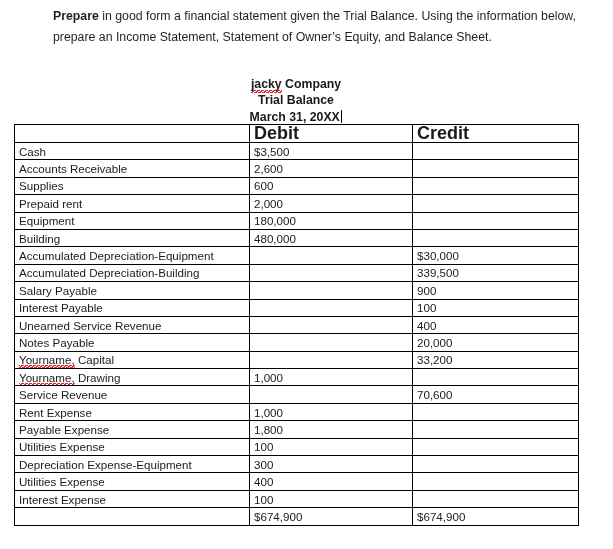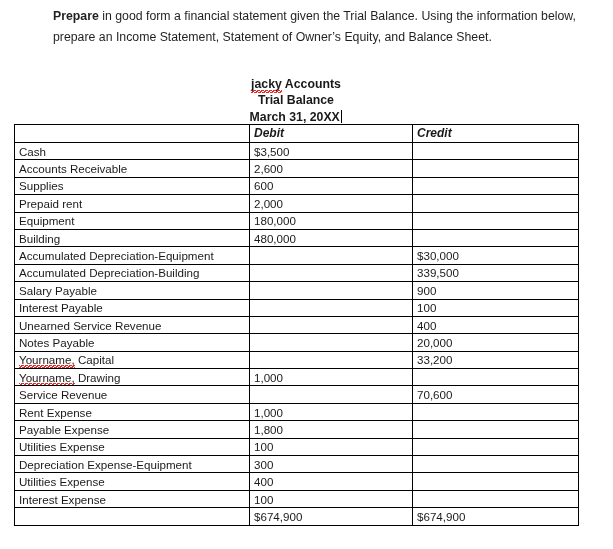--- a/index.html
+++ b/index.html
@@ -106,41 +106,40 @@
     height: 16.4px;
     padding: 0 0 0 4px;
     vertical-align: middle;
     text-align: left;
     line-height: 15px;
     white-space: nowrap;
     overflow: hidden;
   }
   table.tb th {
     font-weight: bold;
-    font-size: 12px;
+    font-size: 18px;
     height: 17px;
-    font-style: italic;
   }
   table.tb th.blank-head {
     font-weight: normal;
   }
   td.amt { padding-left: 5px; }
 
   .acct-label { display: inline-block; }
 </style>
 </head>
 <body>
 
 <div id="instructions">
   <span class="bold-lead">Prepare</span><span> in good form a financial statement given the Trial Balance. Using the information</span>
   <span>below, prepare an Income Statement, Statement of Owner’s Equity, and Balance Sheet.</span>
 </div>
 
 <div id="doc-heading">
-  <span class="hline"><span class="misspell">jacky</span><span> Accounts</span></span>
+  <span class="hline"><span class="misspell">jacky</span><span> Company</span></span>
   <span class="hline">Trial Balance</span>
   <span class="hline"><span>March 31, 20XX</span><span class="caret"></span></span>
 </div>
 
 <div id="tb-wrap">
   <table class="tb">
     <colgroup>
       <col class="c-acct">
         <col class="c-debit">
         <col class="c-cred">

